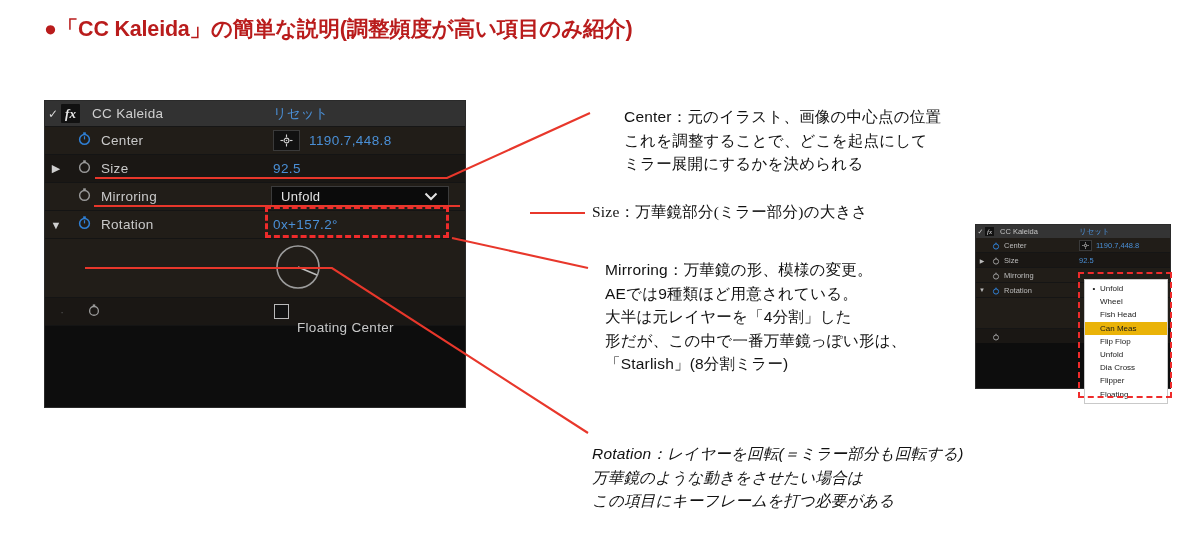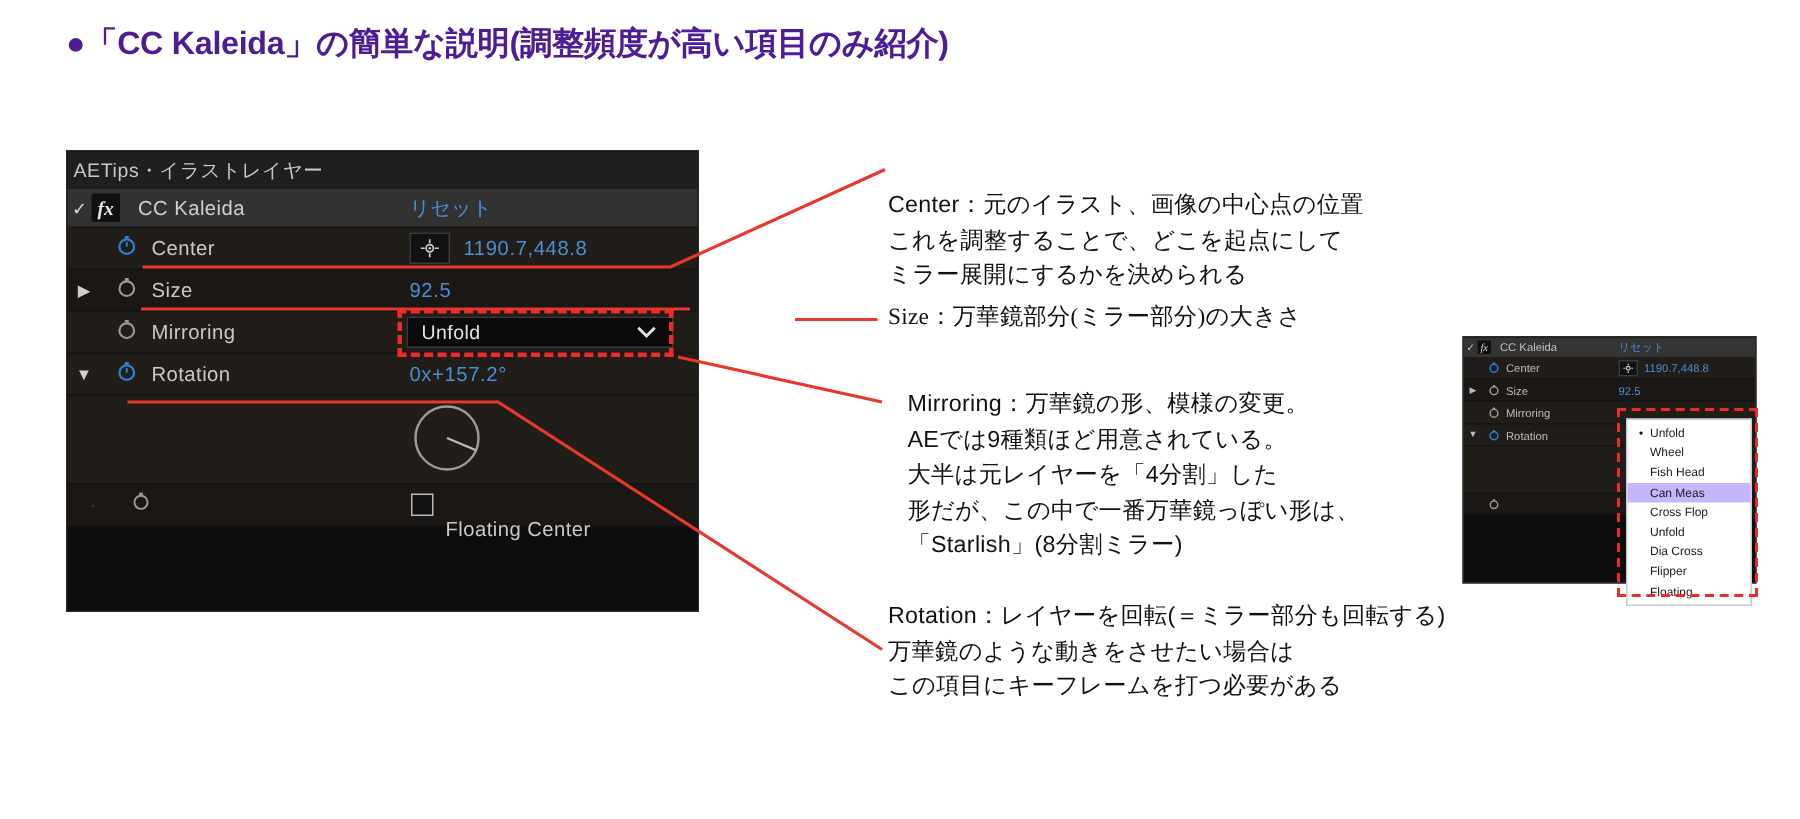--- a/index.html
+++ b/index.html
@@ -18,21 +18,21 @@
 
   
   #headline {
     position: absolute;
     left: 44px;
     top: 14px;
     font-size: 21.5px;
     font-weight: 700;
     letter-spacing: -0.2px;
     white-space: nowrap;
-    color: #4c1d95;
+    color: #b91c1c;
   }
 
   
   #ae-panel {
     position: absolute;
     left: 44px;
     top: 100px;
     width: 420px;
     height: 306px;
     background: #0d0d0d;
@@ -250,21 +250,21 @@
     color: #1a1a1a;
     padding-left: 3px;
     white-space: nowrap;
   }
   #mirror-menu .mi .bullet {
     width: 12px;
     text-align: center;
     font-size: 8px;
     color: #111;
   }
-  #mirror-menu .mi.hl { background: #c4b5fd; }
+  #mirror-menu .mi.hl { background: #eab308; }
 
   #menu-dash {
     position: absolute;
     left: 1078px;
     top: 272px;
     width: 94px;
     height: 126px;
     border: 2.5px dashed #ee2b2b;
     box-sizing: border-box;
     z-index: 9;
@@ -274,42 +274,41 @@
   
   .note {
     position: absolute;
     font-size: 15.5px;
     line-height: 23.5px;
     color: #111;
     white-space: pre;
     letter-spacing: 0.2px;
     font-weight: 500;
   }
-  #note-center   { left: 592px; top: 105px; margin-top: 20px; }
+  #note-center   { left: 624px; top: 105px; }
   #note-size     { left: 592px; top: 200px; font-family: Liberation Serif, serif; }
   #note-mirror   { left: 605px; top: 258px; }
-  #note-rotation { left: 592px; top: 399px; }
+  #note-rotation { left: 592px; top: 442px; font-style: italic; }
 
   
   #leaders {
     position: absolute;
     left: 0; top: 0;
     width: 1200px; height: 546px;
     pointer-events: none;
     z-index: 7;
   }
 </style>
 </head>
 <body>
 
 <div id="headline">●「CC Kaleida」の簡単な説明(調整頻度が高い項目のみ紹介)</div>
 
 <div id="ae-panel">
 
-  <div class="tabbar">AETips・イラストレイヤー</div>
 
   <div class="fxheader">
     <span class="chk">✓</span>
     <span class="fxbadge">fx</span>
     <span class="fxname">CC Kaleida</span>
     <span class="reset">リセット</span>
   </div>
 
   <div class="prow">
     <span class="arrow-col"></span>
@@ -497,21 +496,21 @@
   <div class="mi">
       <span class="bullet"></span>
       <span>Fish Head</span>
     </div>
   <div class="mi hl">
       <span class="bullet"></span>
       <span>Can Meas</span>
     </div>
   <div class="mi">
       <span class="bullet"></span>
-      <span>Cross Flop</span>
+      <span>Flip Flop</span>
     </div>
   <div class="mi">
       <span class="bullet"></span>
       <span>Unfold</span>
     </div>
   <div class="mi">
       <span class="bullet"></span>
       <span>Dia Cross</span>
     </div>
   <div class="mi">

